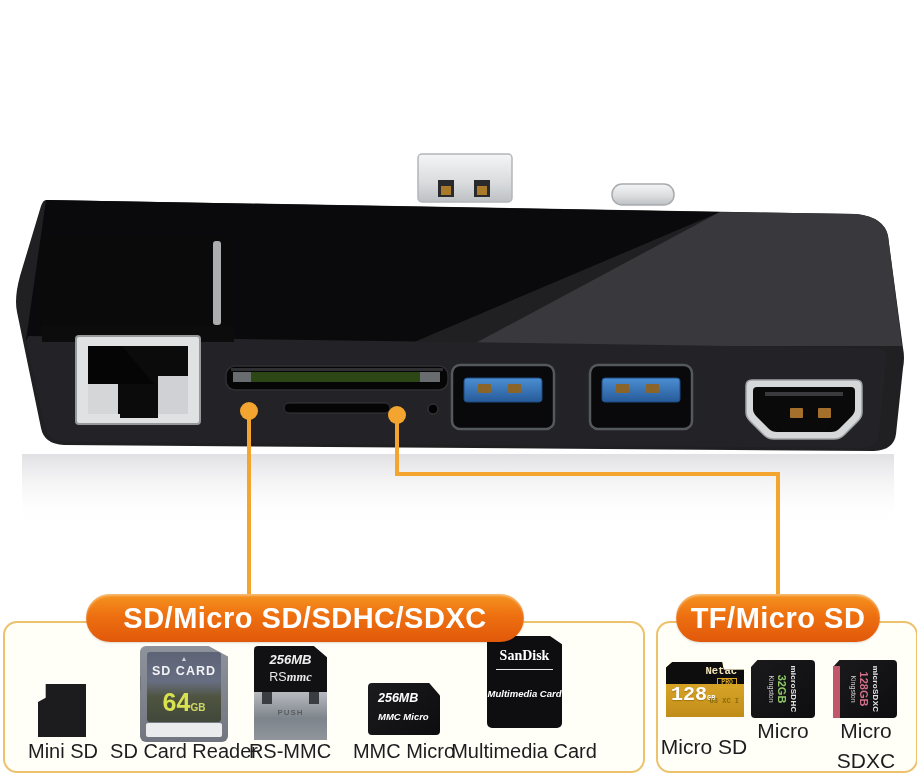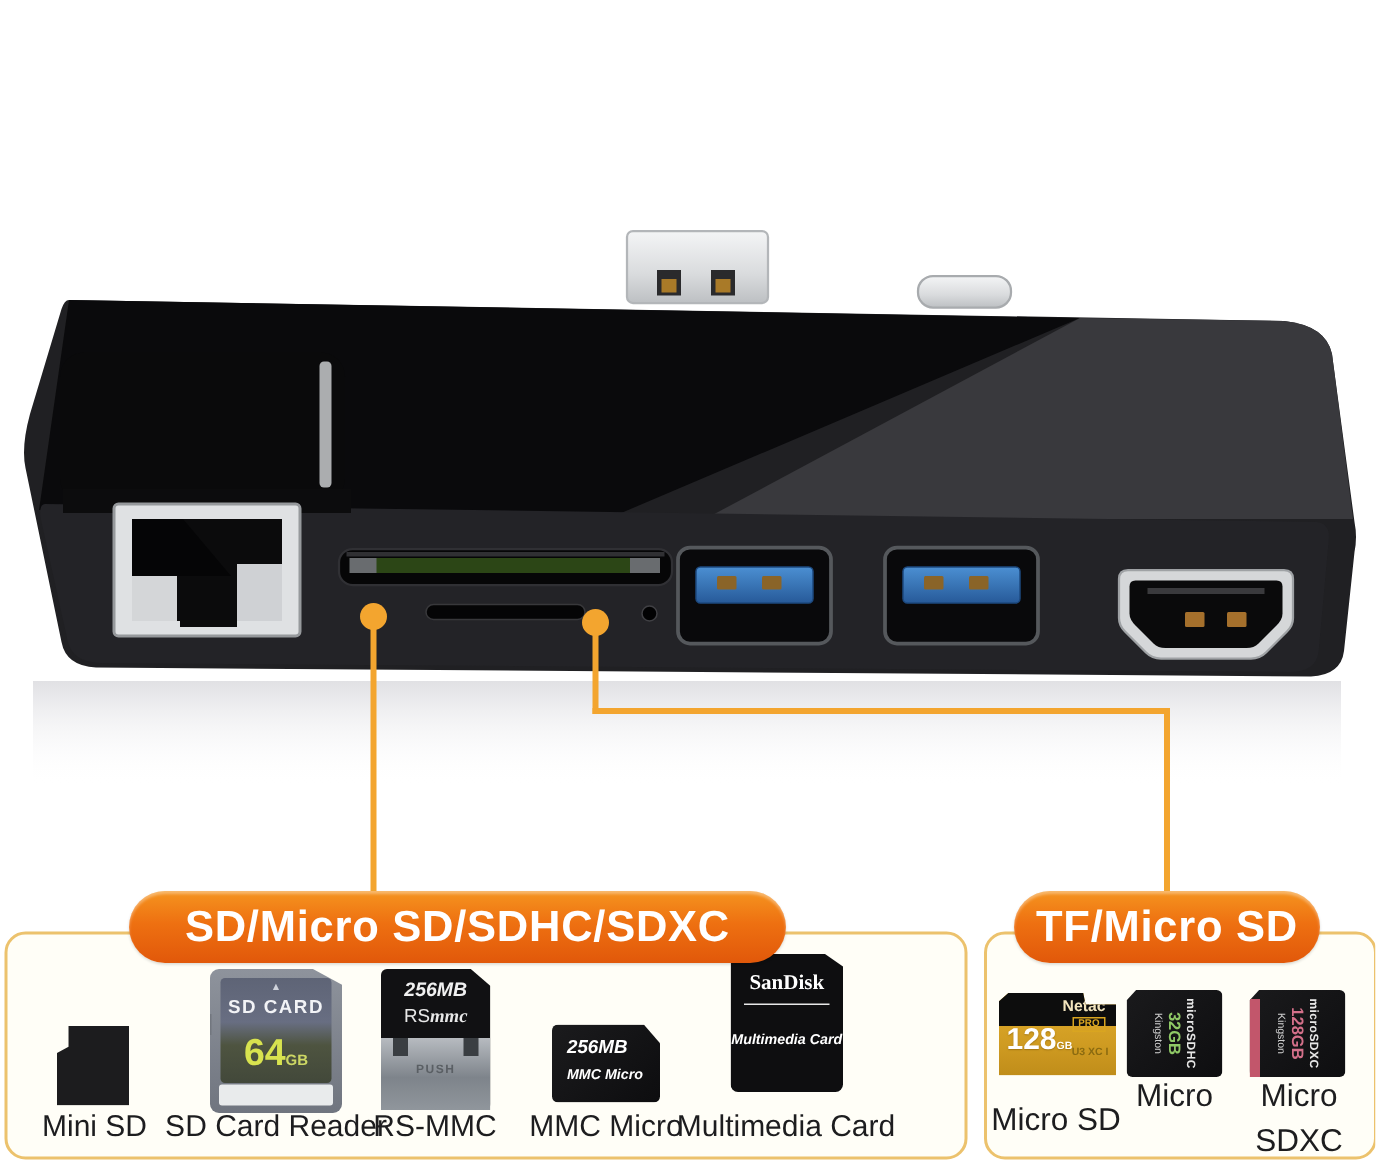--- a/index.html
+++ b/index.html
@@ -57,21 +57,21 @@
   
   .mmedia{background:#0e0e10;border-radius:5px;clip-path:polygon(0 0,84% 0,100% 9%,100% 100%,0 100%);color:#fff;}
   .md-brand{position:absolute;top:12px;width:100%;text-align:center;
             font-family:"Liberation Serif",serif;font-weight:bold;font-size:14px;}
   .md-rule{position:absolute;top:33px;left:12%;width:76%;border-bottom:1.5px solid #e8e8e8;}
   .md-line{position:absolute;top:52px;width:100%;text-align:center;font-style:italic;font-weight:bold;font-size:9.5px;}
   .md-tab1,.md-tab2{position:absolute;bottom:-4px;width:10px;height:5px;background:#0e0e10;}
   .md-tab1{left:12px;} .md-tab2{right:12px;}
   
   .netac{clip-path:polygon(0 10%,8% 0,72% 0,74% 14%,100% 14%,100% 100%,0 100%);
-         background:linear-gradient(180deg,#e2ad2d 0%,#d09c22 60%,#c08d1a 100%);}
+         background:linear-gradient(180deg,#e2ad2d 0%,#d09c22 60%,#c08d1a 100%);font-family:Liberation Mono, monospace;}
   .nt-top{position:absolute;left:0;top:0;right:0;height:40%;background:#0d0d0d;}
   .nt-brand{position:absolute;top:3px;right:7px;color:#f2e4bd;font-size:10.5px;font-weight:bold;}
   .nt-badge{position:absolute;top:16px;right:7px;color:#d9a520;border:1px solid #d9a520;
             font-size:6.5px;font-weight:bold;padding:0 3px;line-height:8px;}
   .nt-cap{position:absolute;bottom:9px;left:5px;color:#fff;font-weight:bold;font-size:20px;line-height:20px;
           text-shadow:0 1px 1px rgba(120,80,0,.5);}
   .nt-cap .unit{font-size:7px;}
   .nt-marks{position:absolute;bottom:12px;right:5px;color:#8a6a10;font-size:7px;font-weight:bold;}
   
   .kcard{background:linear-gradient(135deg,#1a1a1c,#0e0e10);border-radius:4px;

